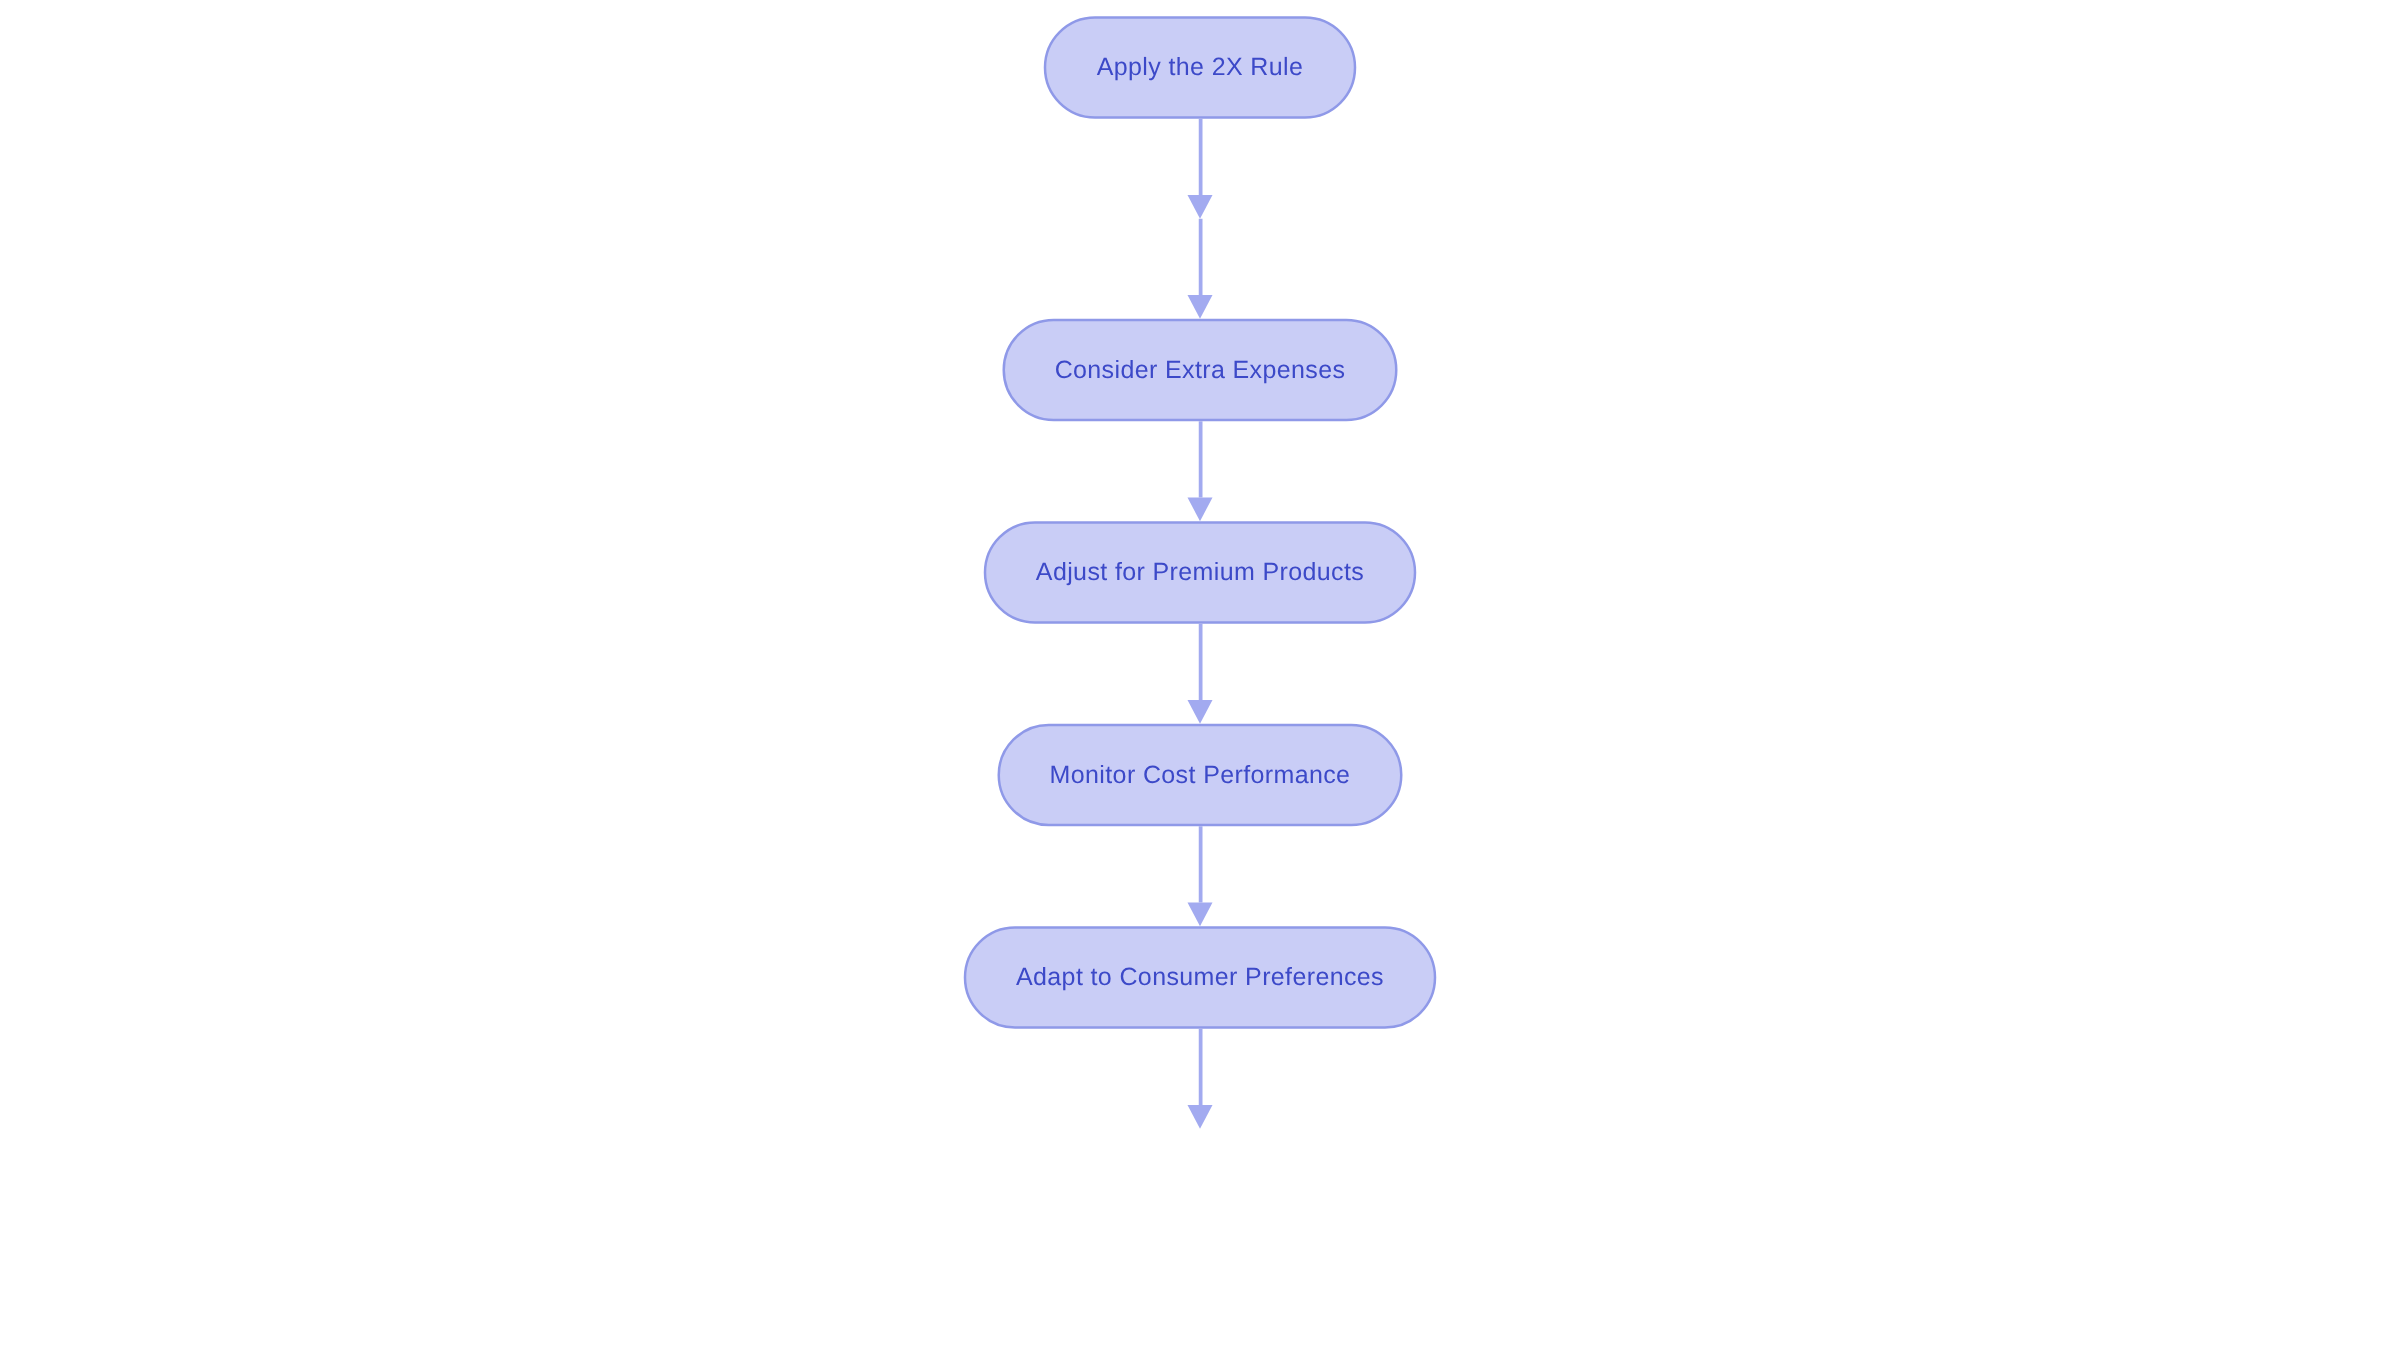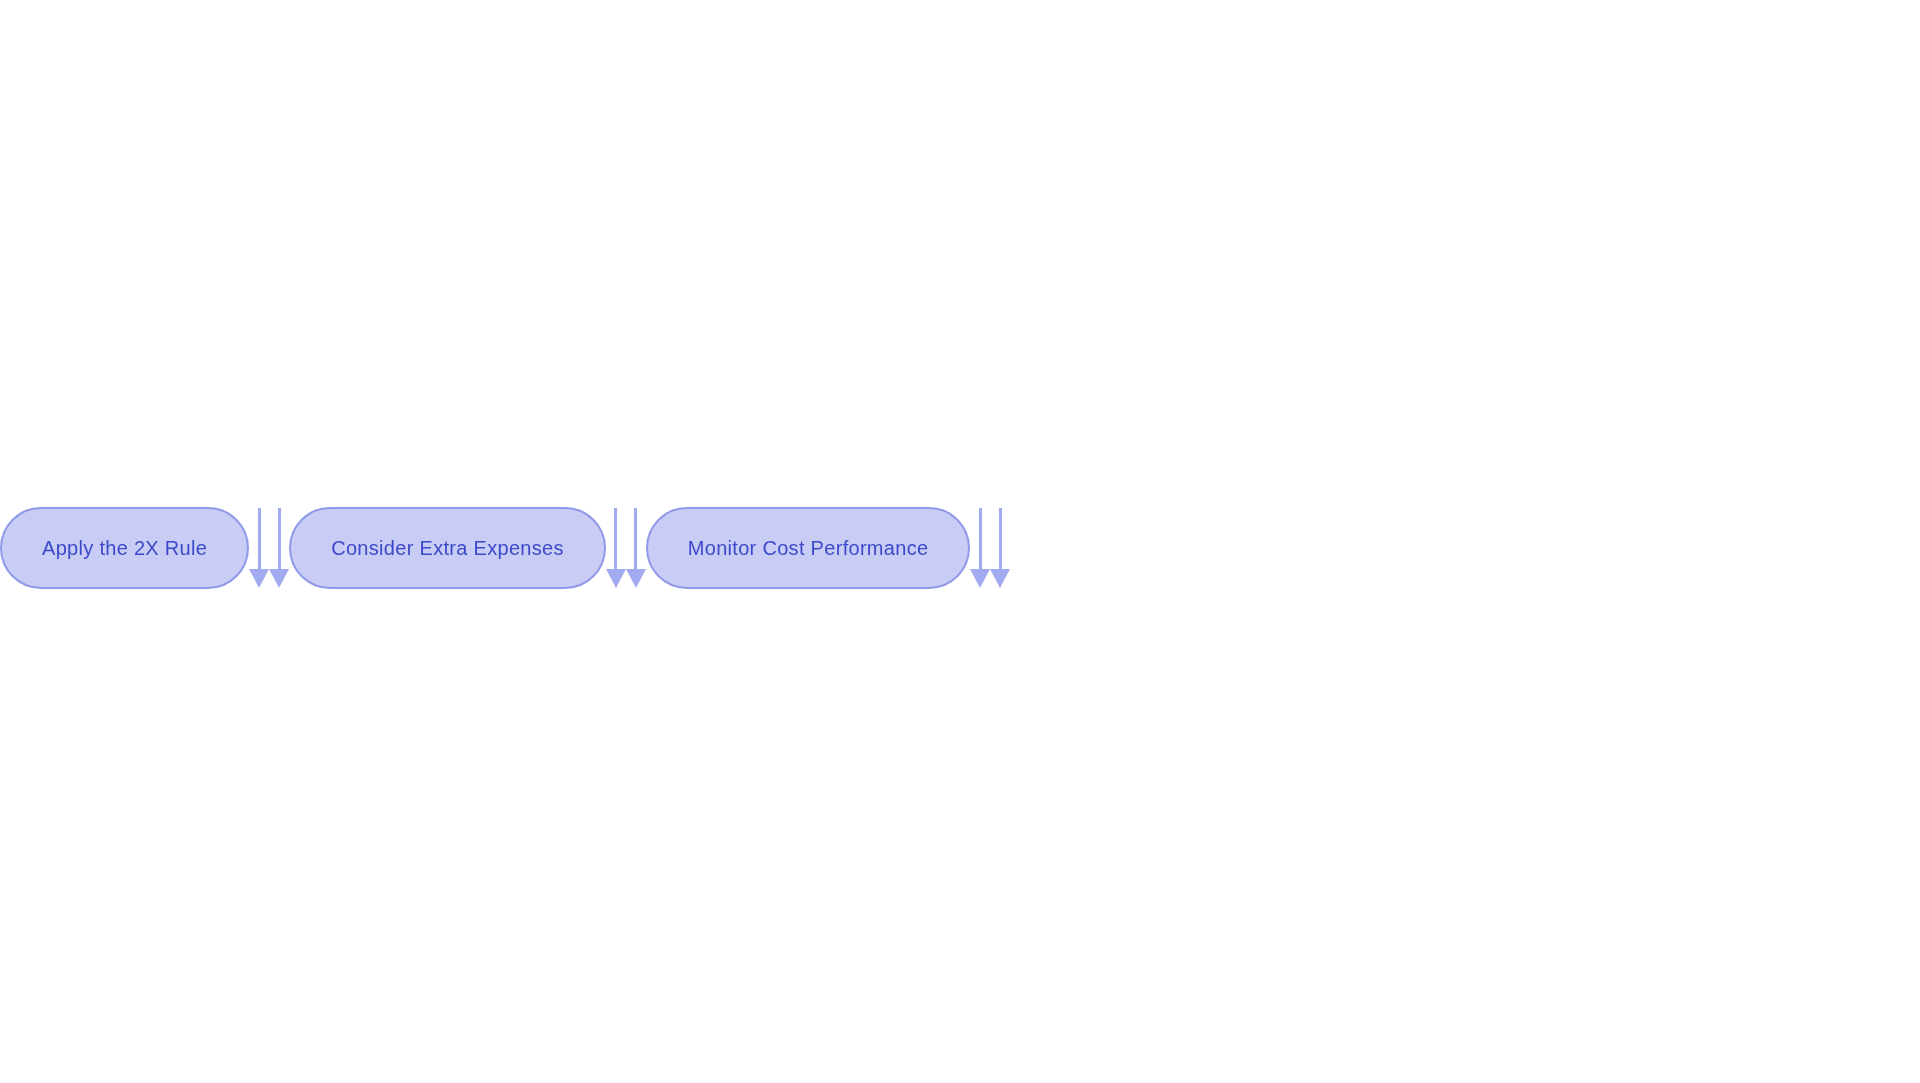--- a/index.html
+++ b/index.html
@@ -16,21 +16,21 @@
     background: var(--background);
     overflow: hidden;
     font-family: "Liberation Sans", sans-serif;
   }
   .canvas {
     position: relative;
     width: 1920px;
     height: 1083px;
     background: var(--background);
     display: flex;
-    flex-direction: row;
+    flex-direction: column;
     align-items: center;
     padding-top: 13px;
   }
   .node {
     height: 82px;
     min-height: 82px;
     padding: 0 40px;
     border-radius: 41px;
     background: var(--node-fill);
     border: 2px solid var(--node-border);
@@ -88,35 +88,41 @@
 
   <div class="node">
     <span class="node-label">Consider Extra Expenses</span>
   </div>
 
   <div class="arrow">
     <div class="arrow-line"></div>
     <div class="arrow-head"></div>
   </div>
 
+  <div class="node">
+    <span class="node-label">Adjust for Premium Products</span>
+  </div>
 
   <div class="arrow">
     <div class="arrow-line"></div>
     <div class="arrow-head"></div>
   </div>
 
   <div class="node">
     <span class="node-label">Monitor Cost Performance</span>
   </div>
 
   <div class="arrow">
     <div class="arrow-line"></div>
     <div class="arrow-head"></div>
   </div>
 
+  <div class="node">
+    <span class="node-label">Adapt to Consumer Preferences</span>
+  </div>
 
   <div class="arrow">
     <div class="arrow-line"></div>
     <div class="arrow-head"></div>
   </div>
 
 
 </div>
 
 </body></html>

